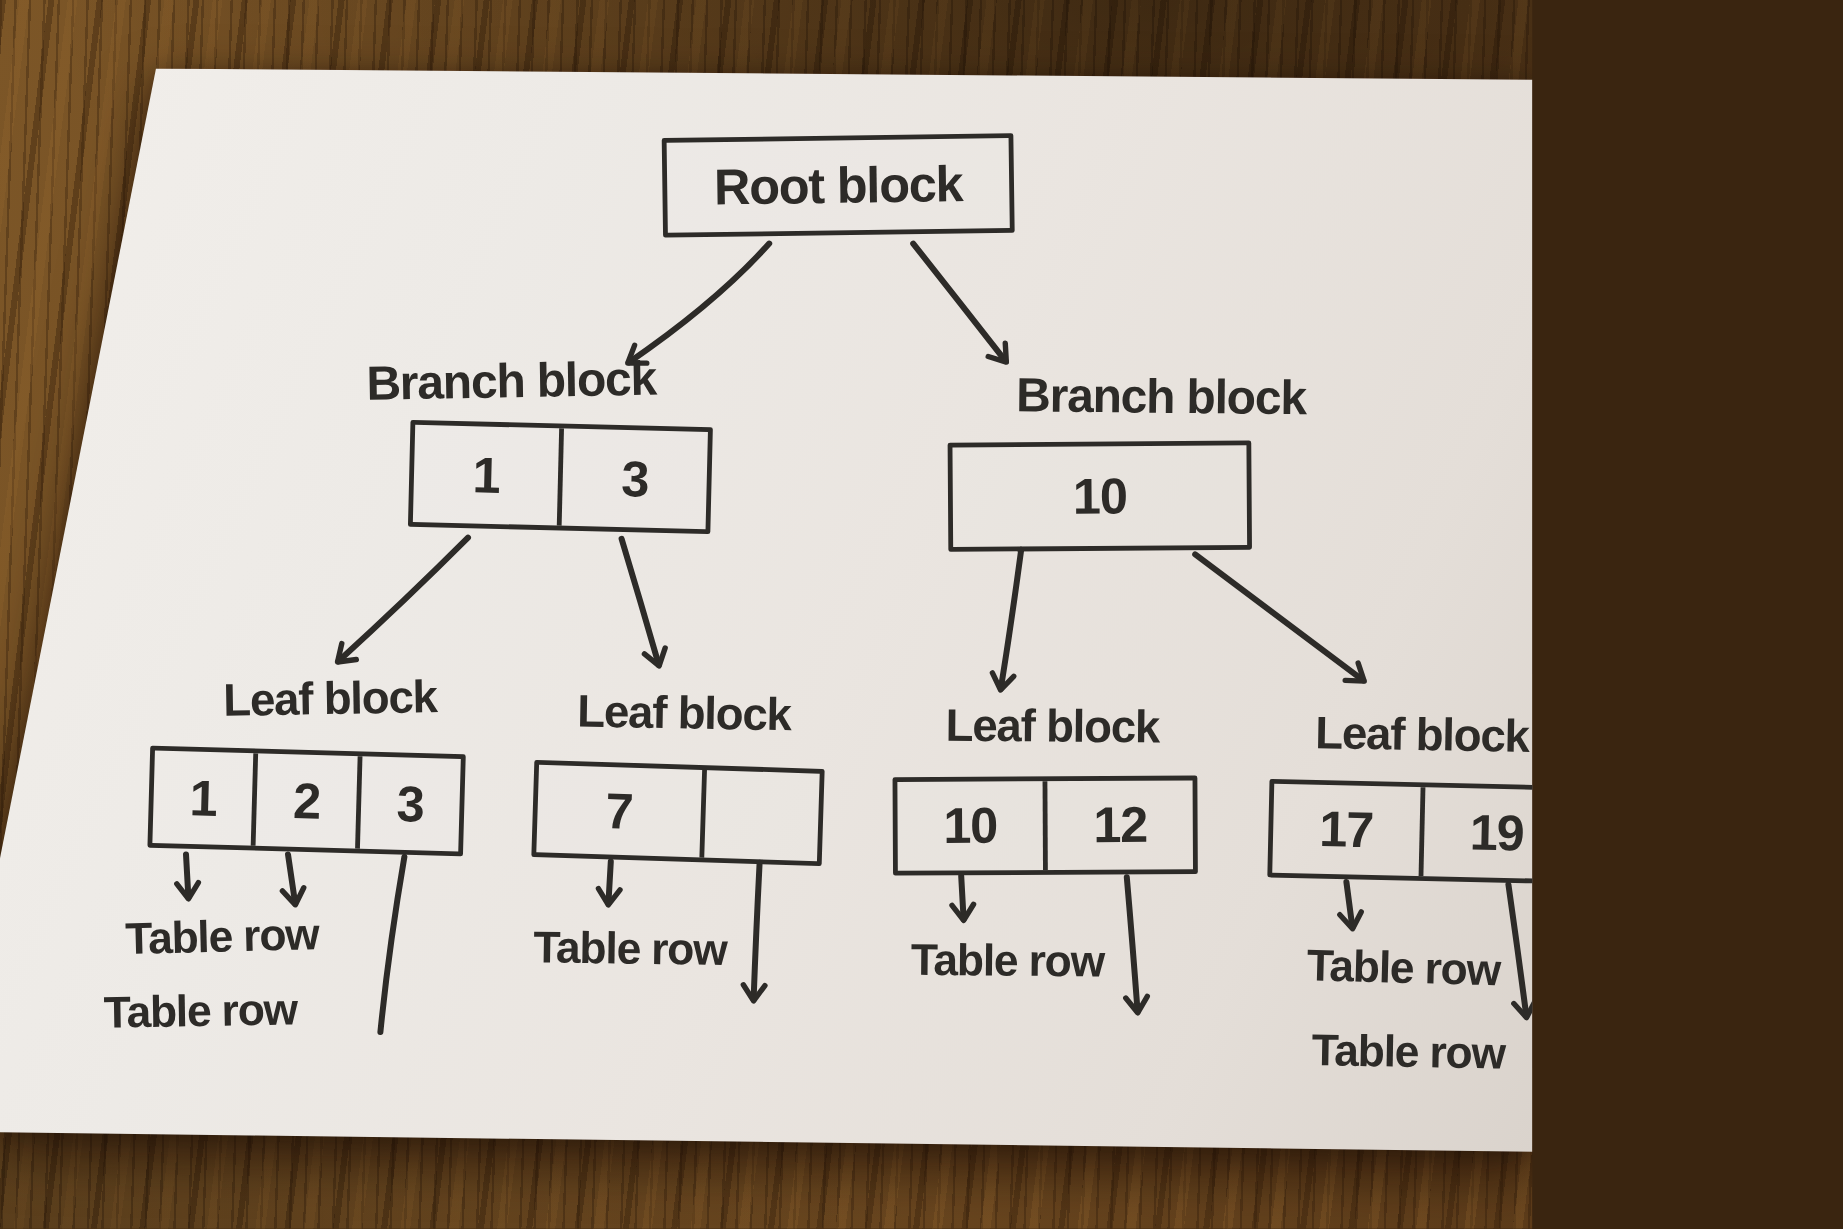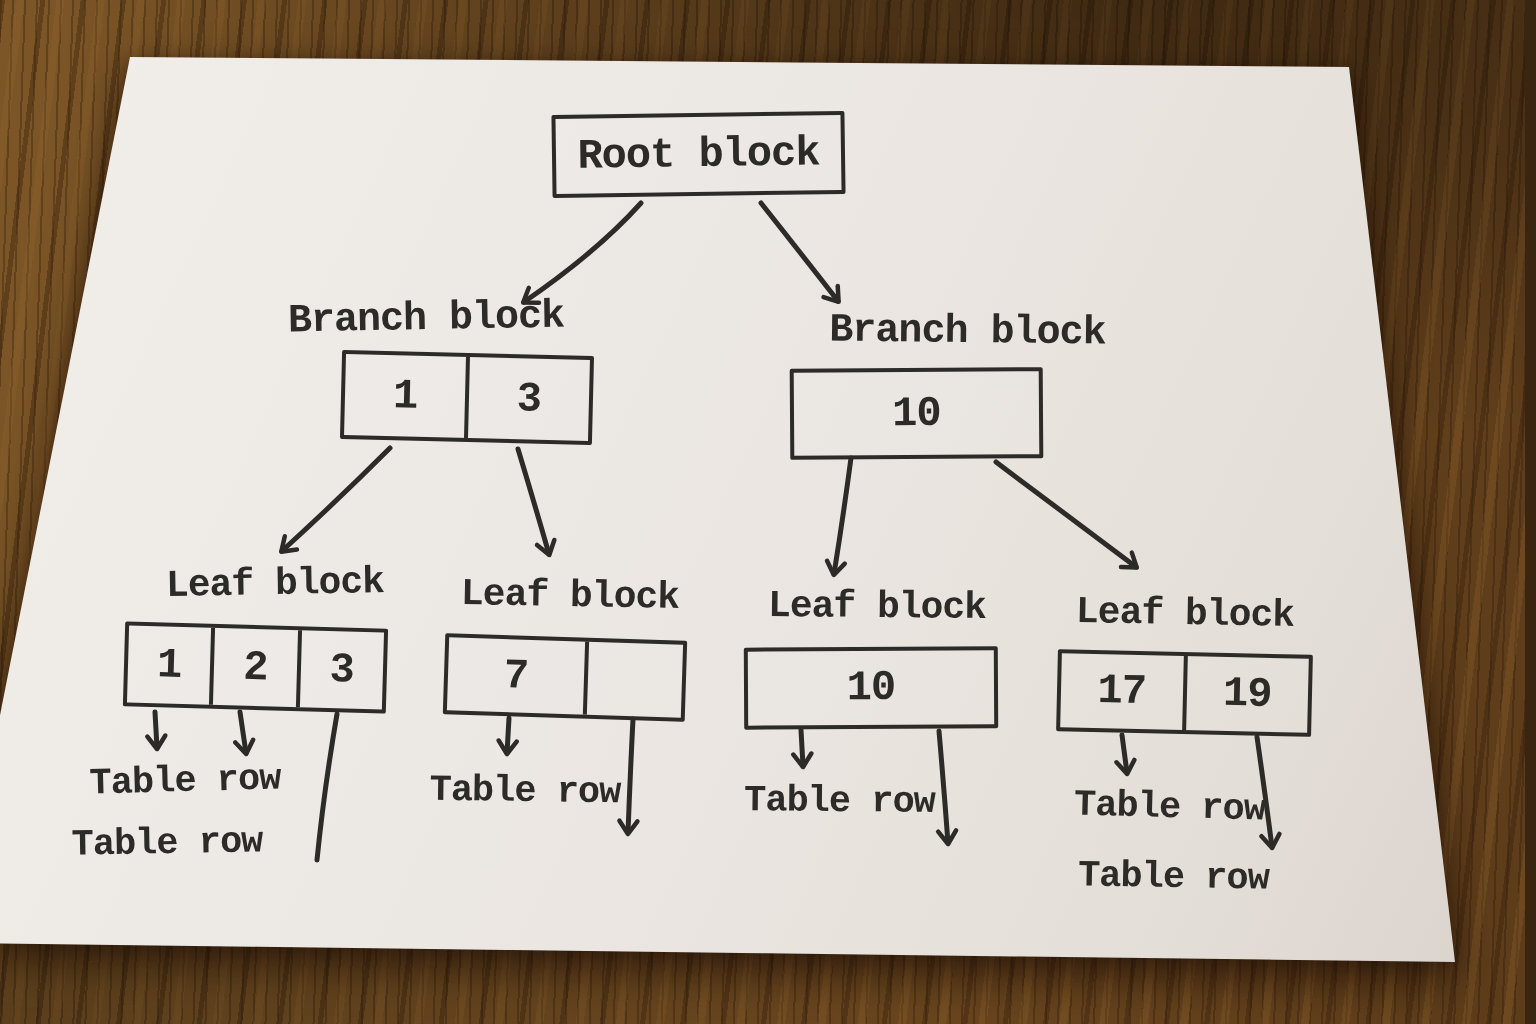--- a/index.html
+++ b/index.html
@@ -1,18 +1,18 @@
 <!DOCTYPE html>
 <html><head>
 <meta charset="utf-8">
 <style>
   html,body{margin:0;padding:0;background:#3a2510;}
   .scene{
-    position:relative;width:1525px;height:1024px;overflow:hidden;
-    font-family:Liberation Mono, monospace;
+    position:relative;width:1277px;height:1024px;overflow:hidden;
+    font-family:Liberation Sans, sans-serif;
   }
   
   .wood{
     position:absolute;inset:0;
     background:
       radial-gradient(130% 80% at 75% 0%, rgba(0,0,0,0.40), rgba(0,0,0,0) 55%),
       radial-gradient(120% 90% at 0% 100%, rgba(0,0,0,0.25), rgba(0,0,0,0) 50%),
       repeating-linear-gradient(97deg,
         rgba(52,30,10,0.38) 0 5px, rgba(0,0,0,0) 5px 16px,
         rgba(148,102,46,0.28) 16px 24px, rgba(0,0,0,0) 24px 40px),
@@ -117,20 +117,21 @@
     <div class="lbl" style="left:450px;top:574px;width:240px;font-size:38px;transform:rotate(1deg);">Leaf block</div>
     <div class="box" style="left:444px;top:637px;width:242px;height:81px;transform:rotate(1.8deg);">
       <div class="cell" style="flex:0 0 58%;">7</div>
       <div class="cell" style="flex:1;"></div>
     </div>
     <div class="trow" style="left:420px;top:770px;width:210px;transform:rotate(0.8deg);">Table row</div>
 
     <div class="lbl" style="left:752px;top:585px;width:250px;font-size:38px;transform:rotate(0.5deg);">Leaf block</div>
     <div class="box" style="left:744px;top:647px;width:254px;height:82px;transform:rotate(-0.3deg);">
       <div class="cell">10</div>
+      <div class="cell">12</div>
     </div>
     <div class="trow" style="left:732px;top:780px;width:215px;transform:rotate(0.5deg);">Table row</div>
 
     <div class="lbl" style="left:1060px;top:592px;width:250px;font-size:38px;transform:rotate(1deg);">Leaf block</div>
     <div class="box" style="left:1057px;top:652px;width:255px;height:82px;transform:rotate(1.3deg);">
       <div class="cell">17</div>
       <div class="cell">19</div>
     </div>
     <div class="trow" style="left:1062px;top:786px;width:215px;transform:rotate(1.5deg);">Table row</div>
     <div class="trow" style="left:1066px;top:856px;width:215px;transform:rotate(1deg);">Table row</div>

